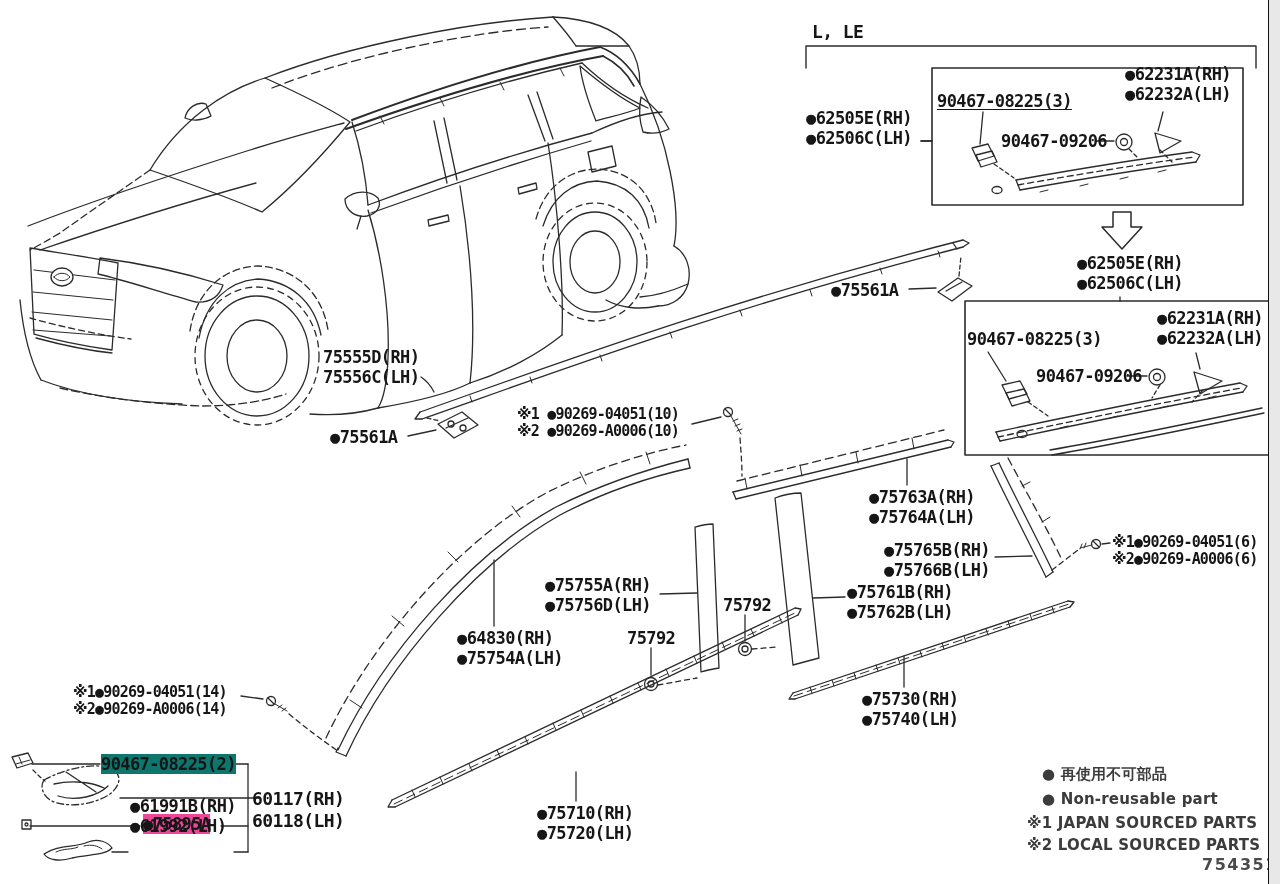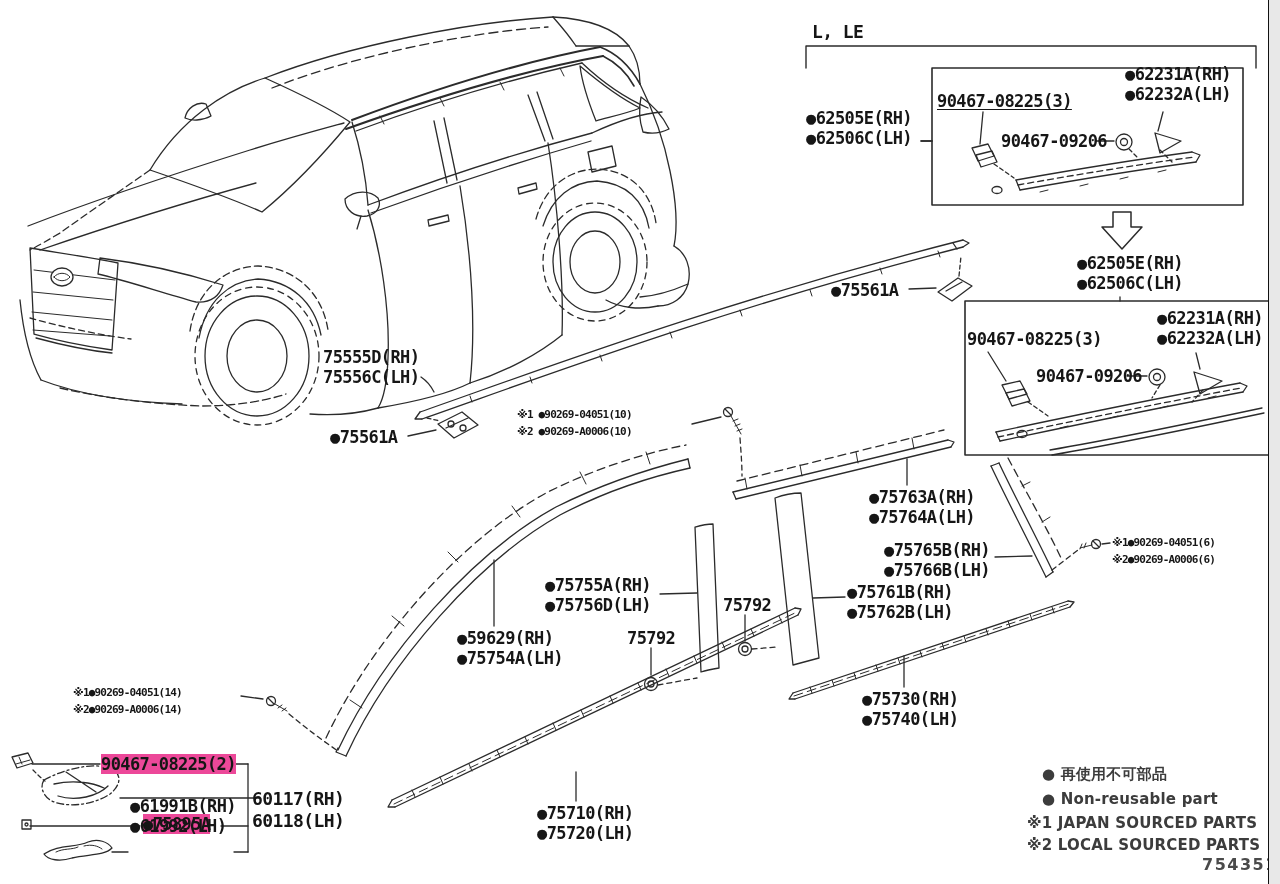--- a/index.html
+++ b/index.html
@@ -9,21 +9,21 @@
     font-family:"DejaVu Sans Mono","DejaVu Sans",monospace;
     outline:1px solid #111;
   }
   svg.art{position:absolute;left:0;top:0;width:1280px;height:884px;}
   .lbl{
     position:absolute;white-space:nowrap;
     font:700 17px/20px "DejaVu Sans Mono","DejaVu Sans",monospace;
     color:#161616;letter-spacing:-0.6px;
   }
   .lbl .ln{display:block;}
-  .sm{font-size:11px;line-height:17px;letter-spacing:-0.8px;}
+  .sm{font-size:15px;line-height:17px;letter-spacing:-0.8px;}
   .u{text-decoration:underline;text-underline-offset:2px;}
   .legend-line{
     position:absolute;white-space:nowrap;
     font:600 15px/22px "DejaVu Sans","Liberation Sans",sans-serif;
     color:#3c3c3c;letter-spacing:0.2px;
   }
   .code{
     position:absolute;white-space:nowrap;
     font:700 16px "DejaVu Sans","Liberation Sans",sans-serif;
     color:#4a4a4a;letter-spacing:1.5px;
@@ -356,40 +356,40 @@
   <div class="lbl sm" style="left:1112px;top:534px">
     <span class="ln">※1●90269-04051(6)</span>
     <span class="ln">※2●90269-A0006(6)</span>
   </div>
 
   <div class="lbl" style="left:545px;top:575px">
     <span class="ln">●75755A(RH)</span>
     <span class="ln">●75756D(LH)</span>
   </div>
   <div class="lbl" style="left:457px;top:628px">
-    <span class="ln">●59629(RH)</span>
+    <span class="ln">●64830(RH)</span>
     <span class="ln">●75754A(LH)</span>
   </div>
   <div class="lbl" style="left:627px;top:628px">75792</div>
   <div class="lbl" style="left:723px;top:595px">75792</div>
 
   <div class="lbl" style="left:862px;top:689px">
     <span class="ln">●75730(RH)</span>
     <span class="ln">●75740(LH)</span>
   </div>
   <div class="lbl" style="left:537px;top:803px">
     <span class="ln">●75710(RH)</span>
     <span class="ln">●75720(LH)</span>
   </div>
 
   <div class="lbl sm" style="left:73px;top:684px">
     <span class="ln">※1●90269-04051(14)</span>
     <span class="ln">※2●90269-A0006(14)</span>
   </div>
-  <div class="lbl" style="left:101px;top:754px;background:#ec4899">90467-08225(2)</div>
+  <div class="lbl" style="left:101px;top:754px;background:#0f766e">90467-08225(2)</div>
   <div class="lbl" style="left:252px;top:788px;font-size:18px;line-height:22px">
     <span class="ln">60117(RH)</span>
     <span class="ln">60118(LH)</span>
   </div>
   <div class="lbl" style="left:143px;top:814px;background:#ec4899">●75895A</div>
   <div class="lbl" style="left:130px;top:796px">
     <span class="ln">●61991B(RH)</span>
     <span class="ln">●61992(LH)</span>
   </div>
 

